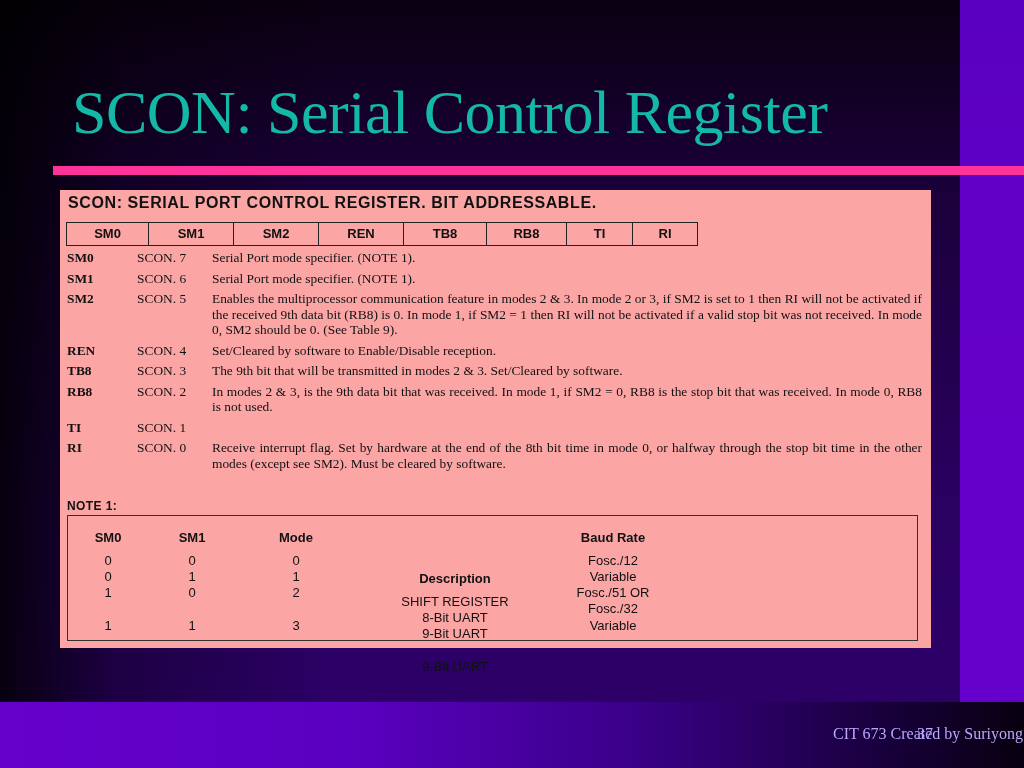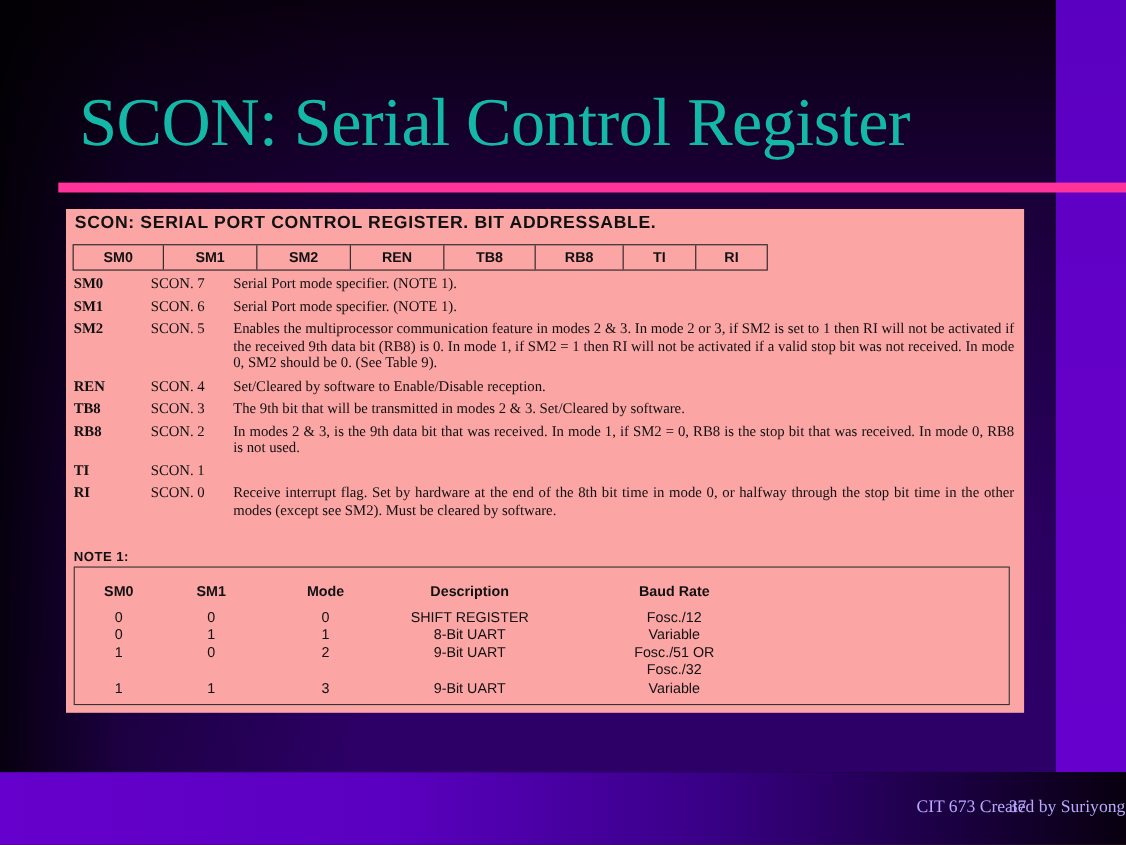--- a/index.html
+++ b/index.html
@@ -70,21 +70,21 @@
       border: 1.5px solid #333;
       font-family: "Liberation Sans", "DejaVu Sans", sans-serif;
       font-size: 13px;
     }
     .note-header, .note-row { position: absolute; left: 0; width: 100%; height: 16px; }
     .note-header { top: 14px; font-weight: bold; }
     .nc { position: absolute; text-align: center; line-height: 16px; }
     .c0 { left: 0px; width: 80px; }
     .c1 { left: 84px; width: 80px; }
     .c2 { left: 188px; width: 80px; }
-    .c3 { left: 264px; width: 190px; }
+    .c3 { left: 292px; width: 190px; margin-top: 41px; }
     .c4 { left: 480px; width: 130px; }
     .footer-text {
       position: absolute; left: 0; top: 725px; width: 1024px; text-align: right;
       color: #b8a8ff; font-size: 16px; padding-left: 0;
     }
     .footer-text span { position: relative; left: -1px; }
     .page-number {
       position: absolute; left: 900px; top: 725px; width: 50px; text-align: center;
       color: #b8a8ff; font-size: 16px;
     }

